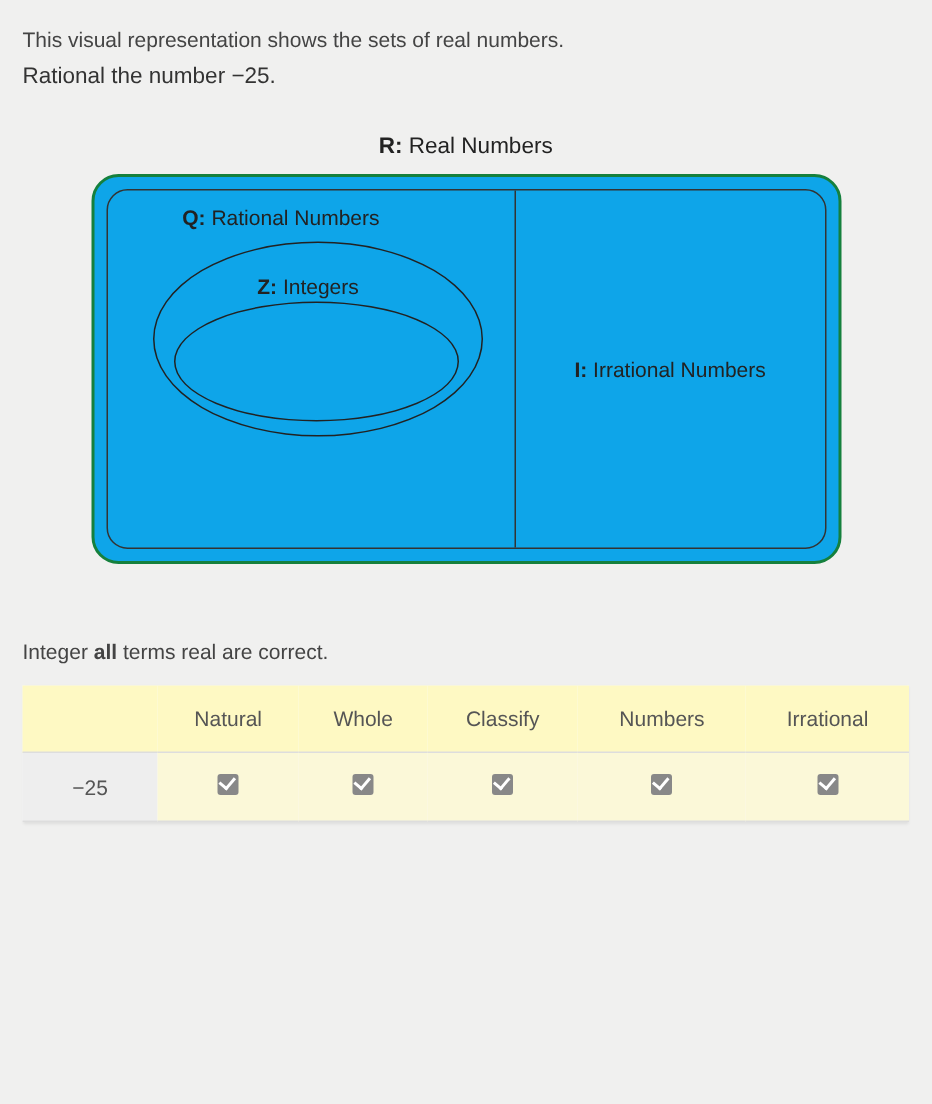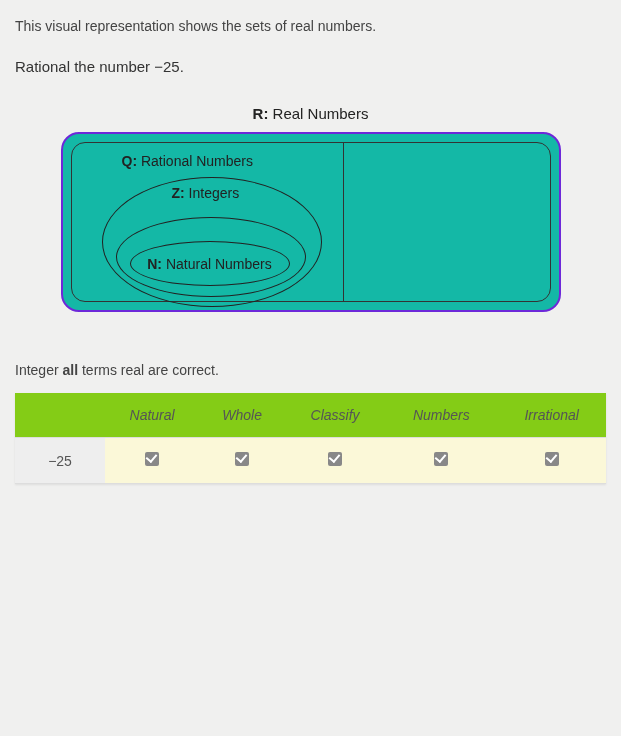--- a/index.html
+++ b/index.html
@@ -4,29 +4,29 @@
 <style>
 * { margin: 0; padding: 0; box-sizing: border-box; }
 body {
   font-family: Arial, Helvetica, sans-serif;
   background: #f0f0ef;
   width: 621px;
   height: 736px;
   padding: 18px 15px;
   color: #333;
 }
-.intro { font-size: 14px; color: #444; margin-bottom: 24px; }
+.intro { font-size: 14px; color: #444; margin-bottom: 8px; }
 .prompt { font-size: 15px; color: #333; margin-bottom: 30px; }
 .diagram-wrap { text-align: center; margin-bottom: 50px; }
 .diagram-title { font-size: 15px; margin-bottom: 10px; color: #222; }
 .diagram-title b { font-weight: bold; }
 .diagram {
-  width: 500px; height: 180px; margin: 0 auto;
-  border: 2px solid #6d28d9; border-radius: 18px;
-  position: relative; background: #14b8a6;
+  width: 500px; height: 260px; margin: 0 auto;
+  border: 2px solid #15803d; border-radius: 18px;
+  position: relative; background: #0ea5e9;
 }
 .inner {
   position: absolute; top: 8px; left: 8px; right: 8px; bottom: 8px;
   border: 1.5px solid #333; border-radius: 14px;
   display: flex;
 }
 .left-half {
   flex: 0 0 57%;
   border-right: 1.5px solid #333;
   position: relative;
@@ -35,34 +35,34 @@
   flex: 1; display: flex; align-items: center; justify-content: center;
 }
 .label { font-size: 14px; color: #222; white-space: nowrap; }
 .label b { font-weight: bold; }
 .q-label { position: absolute; top: 10px; left: 50px; }
 .ellipse {
   position: absolute; border: 1.5px solid #222; border-radius: 50%;
   display: flex; align-items: flex-start; justify-content: center;
 }
 .z-ell { left: 30px; top: 34px; width: 220px; height: 130px; }
-.z-label { position: absolute; top: 42px; left: 100px; }
+.z-label { position: absolute; top: 56px; left: 100px; }
 .w-ell { left: 44px; top: 74px; width: 190px; height: 80px; }
 .w-label { position: absolute; top: 68px; left: 74px; }
 .n-ell { left: 58px; top: 98px; width: 160px; height: 45px; display:flex; align-items:center; justify-content:center;}
 .select-text { font-size: 14px; color: #444; margin-bottom: 15px; }
 .table {
   width: 100%; border-collapse: collapse; background: #fafafa;
   box-shadow: 0 1px 2px rgba(0,0,0,0.08);
 }
 .table th, .table td {
   padding: 14px 8px; text-align: center; font-size: 14px; font-weight: normal;
   border-bottom: 1px solid #ddd;
 }
-.table th { background: #84cc16; color: #555; font-style: italic; }
+.table th { background: #fef9c3; color: #555; }
 .table th:first-child { width: 90px; }
 .row-highlight td { background: #fbf8d8; }
 .row-highlight td:first-child { background: #eee; color:#555; }
 .check {
   display: inline-block; width: 14px; height: 14px;
   background: #888; border-radius: 2px; position: relative;
 }
 .check::after {
   content: ""; position: absolute; left: 3px; top: 0px;
   width: 5px; height: 8px; border: solid #fff;
@@ -86,24 +86,24 @@
     <div class="inner">
       <div class="left-half">
         <div class="label q-label">
           <b>Q:</b><span> Rational Numbers</span>
         </div>
         <div class="ellipse z-ell"></div>
         <div class="label z-label">
           <b>Z:</b><span> Integers</span>
         </div>
         <div class="ellipse w-ell"></div>
-        <div class="ellipse n-ell">
-          <div class="label">
-            <b>N:</b><span> Natural Numbers</span>
-          </div>
+      </div>
+      <div class="right-half">
+        <div class="label">
+          <b>I:</b><span> Irrational Numbers</span>
         </div>
       </div>
     </div>
   </div>
 </div>
 
 <p class="select-text">
   <span>Integer </span><b>all</b><span> terms real are correct.</span>
 </p>
 

